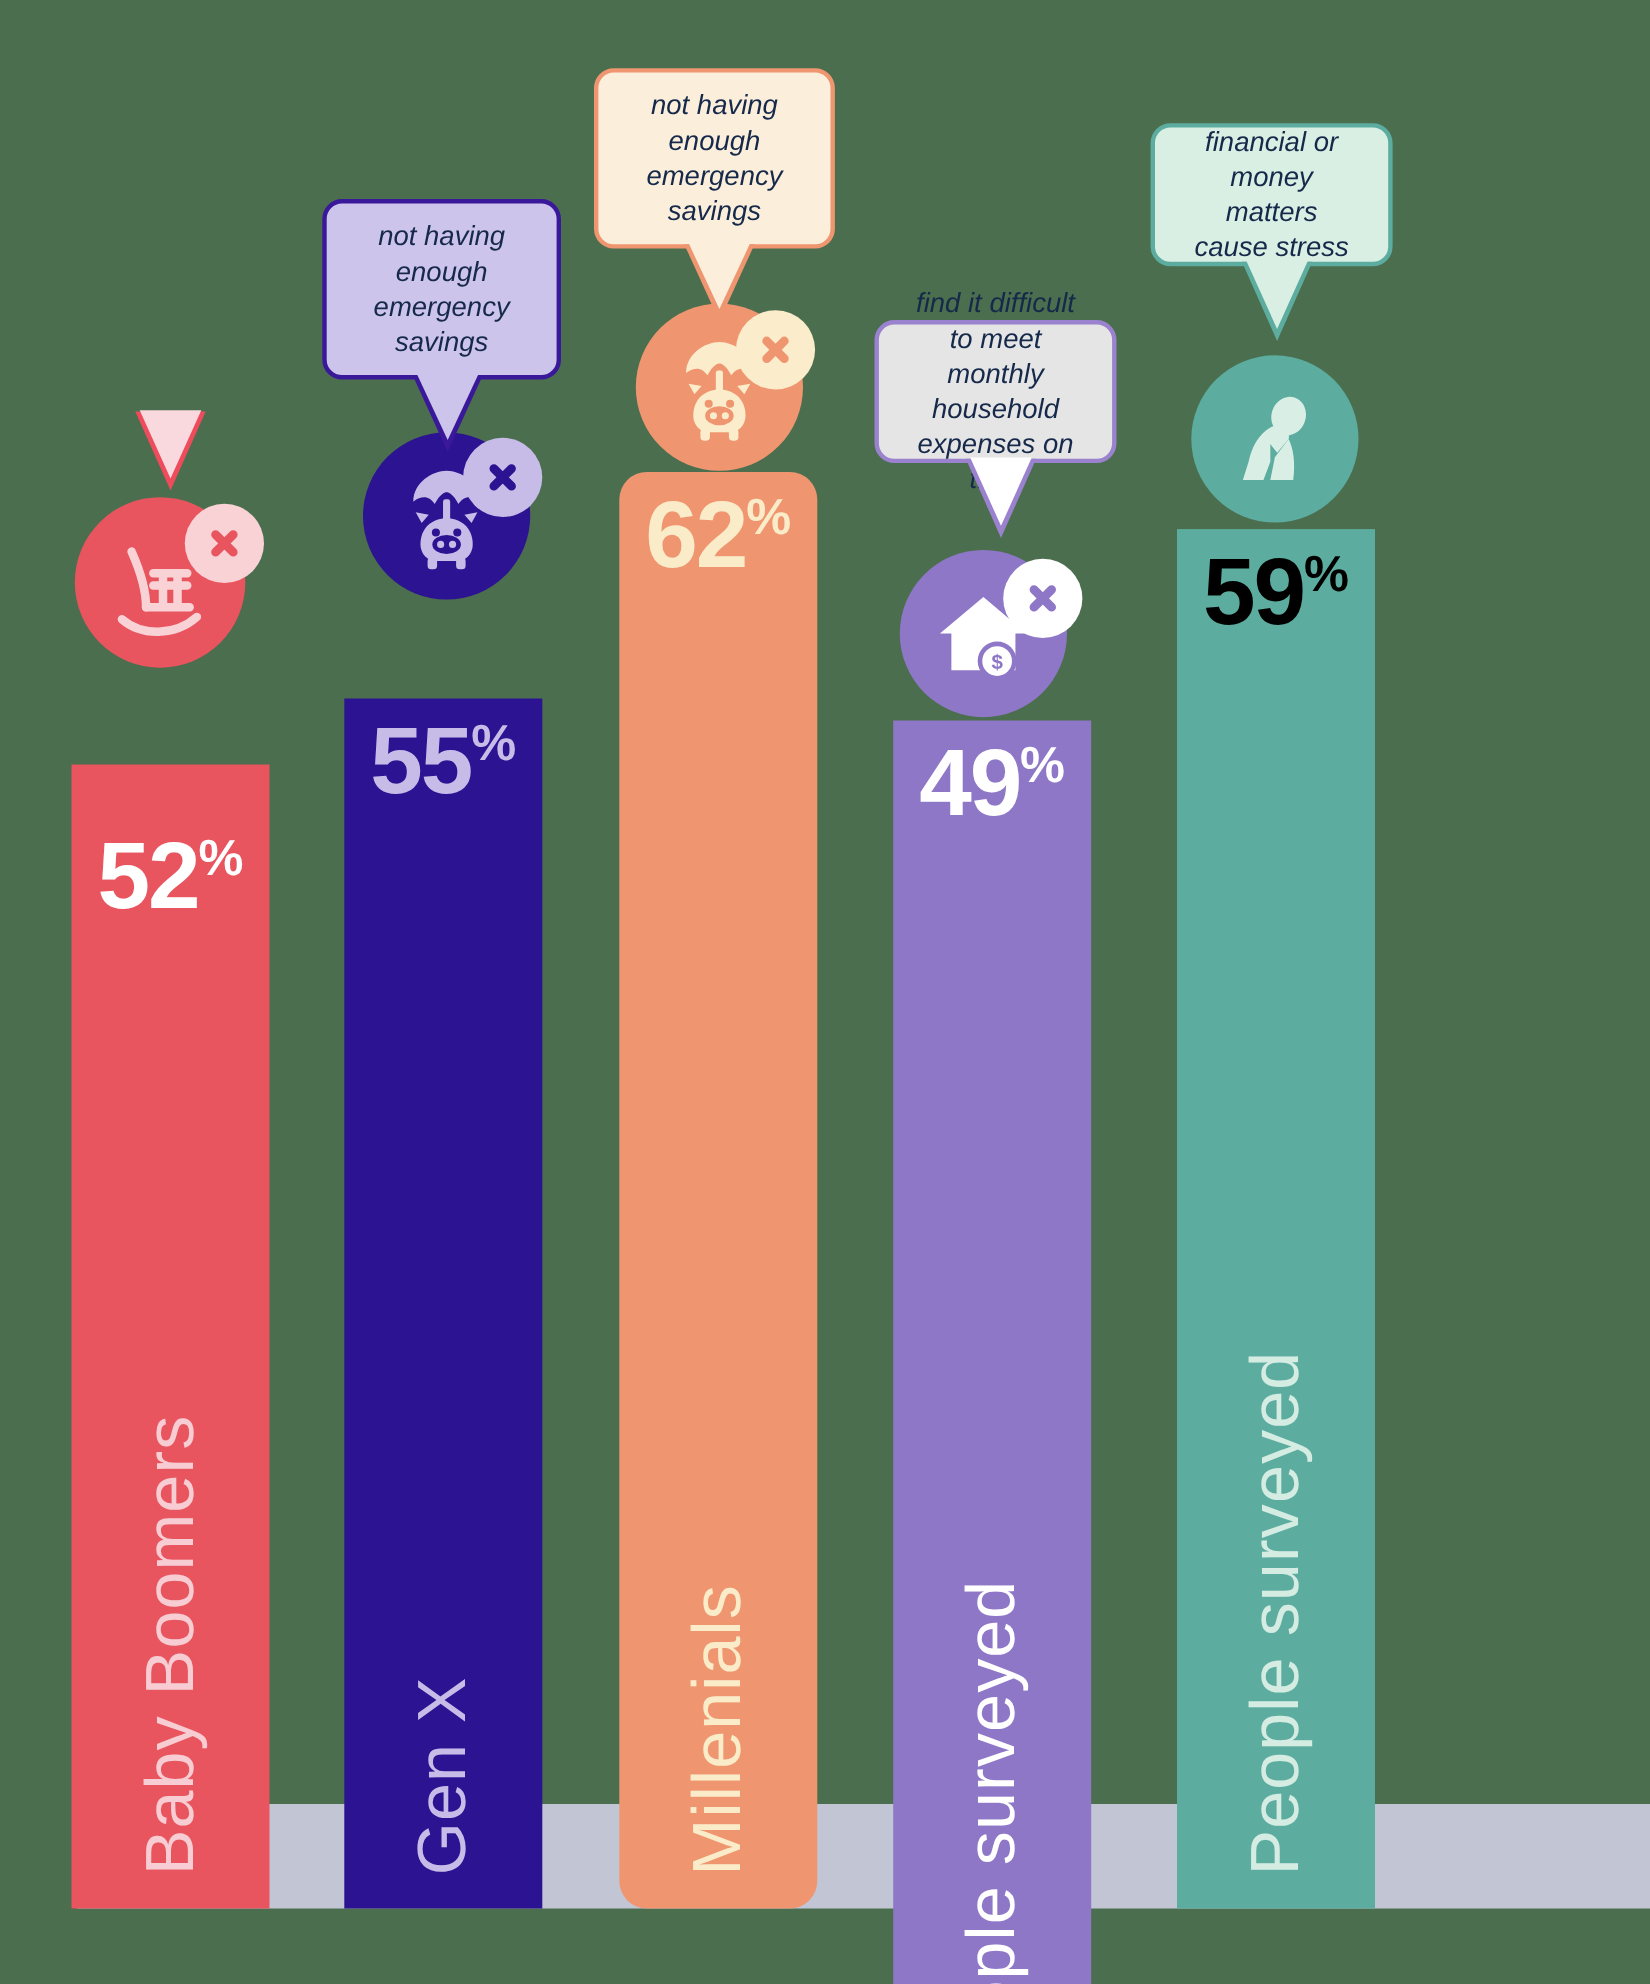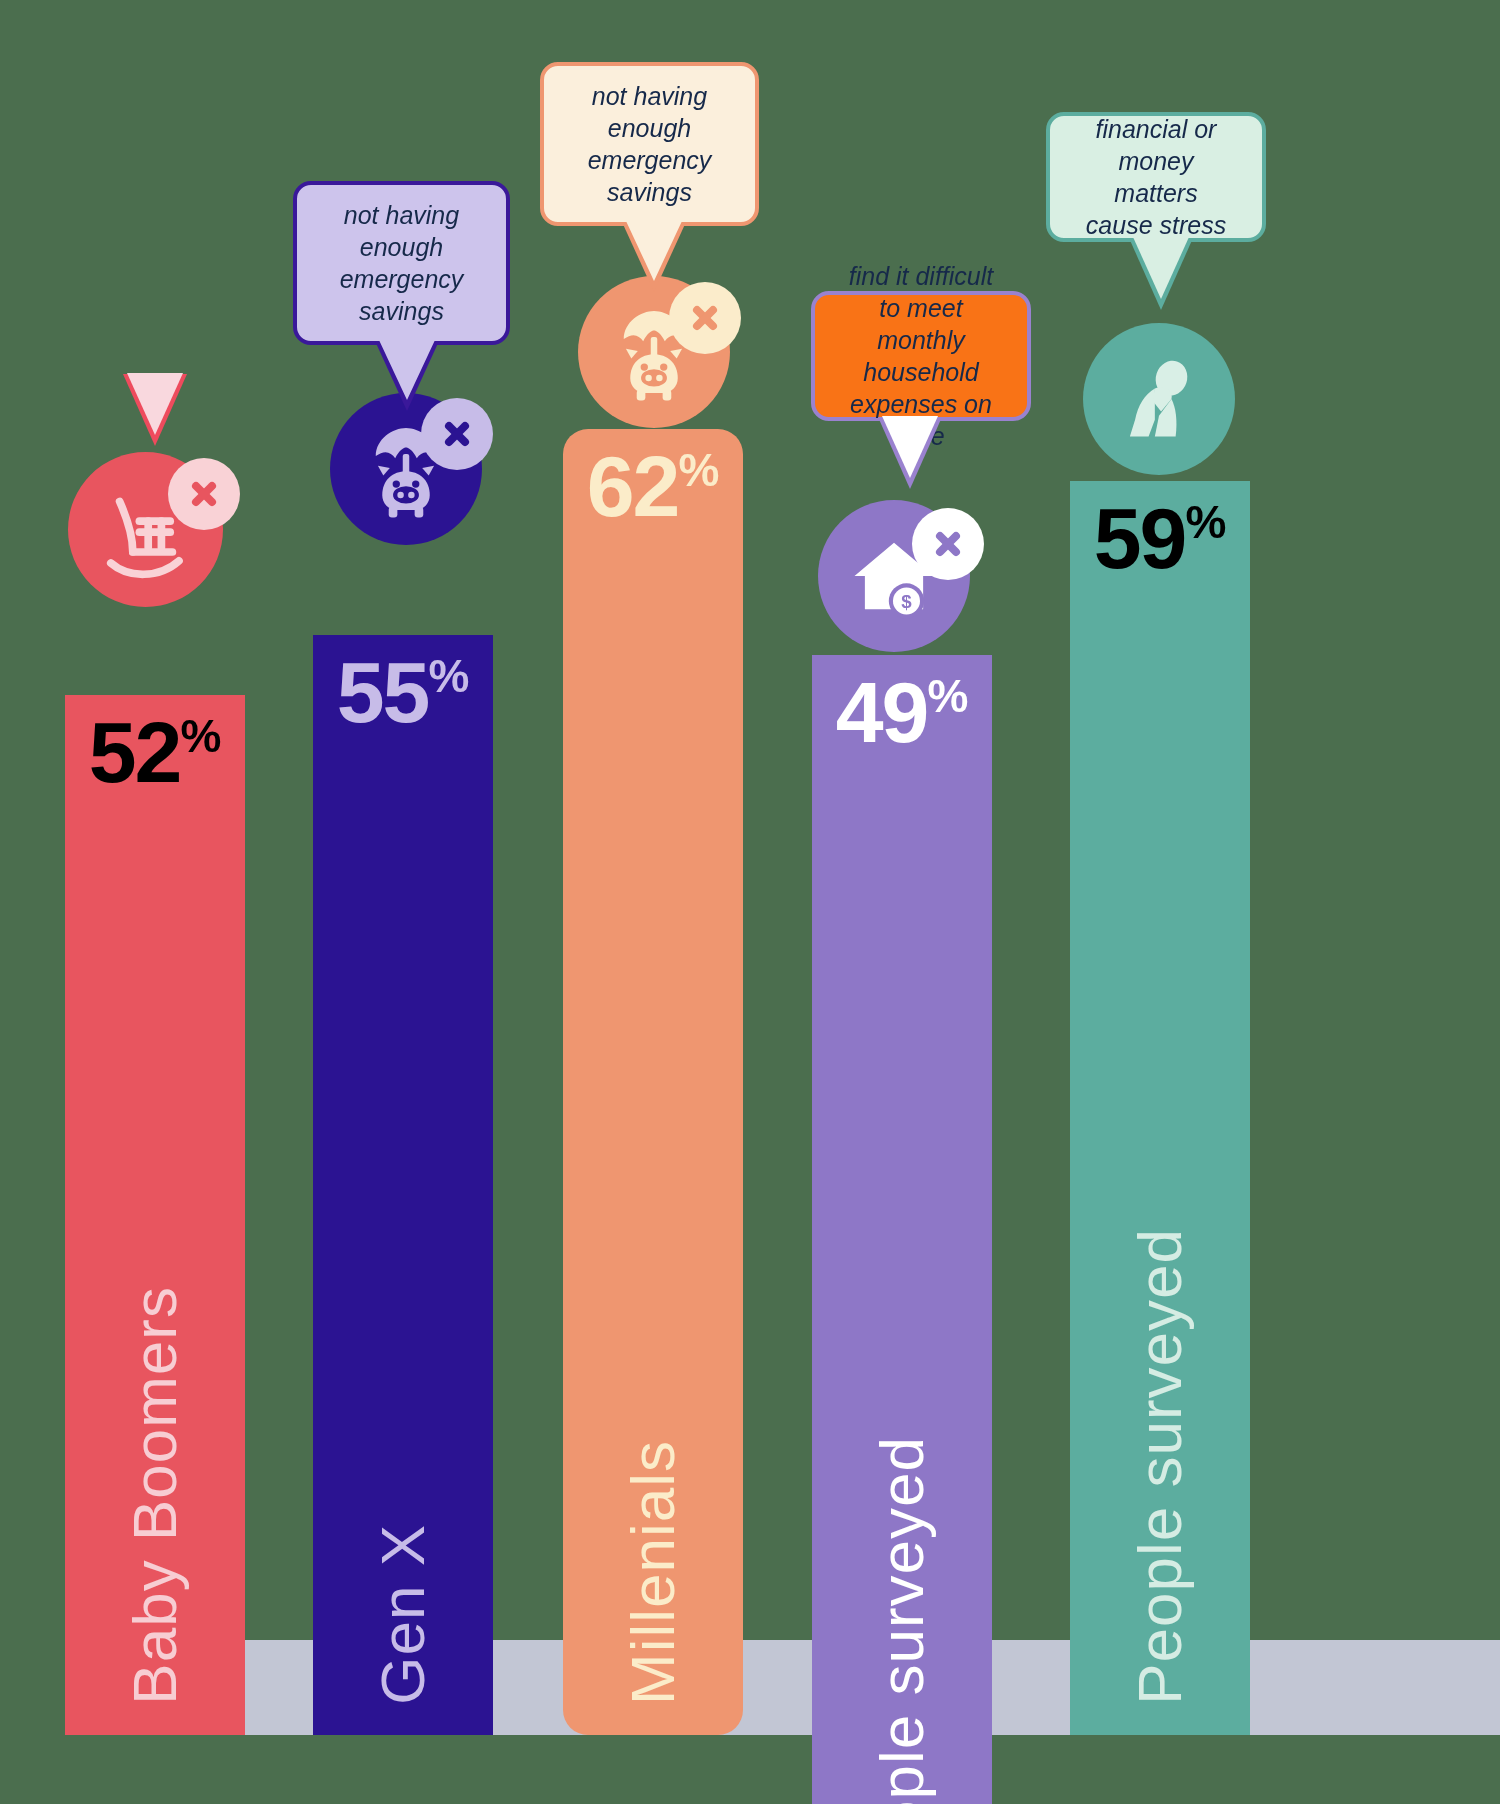--- a/index.html
+++ b/index.html
@@ -83,21 +83,21 @@
   }
 </style>
 </head>
 <body style="background: rgb(75, 110, 78);">
 
 <div id="stage">
 
   <div class="baseline" style="background: rgb(194, 198, 212);"></div>
 
   <div class="bar" style="left:65px;top:695px;height:1040px;background:#e8555f;">
-    <div class="pct" style="color:#000000;">
+    <div class="pct" style="color:#ffffff;margin-top:44px;">
       <span>52</span><span class="sym">%</span>
     </div>
     <div class="barlabel-wrap">
       <span class="vtext" style="color:#f7cdd3;">Baby Boomers</span>
     </div>
   </div>
 
   <div class="iconcircle" style="left:68px;top:452px;width:155px;height:155px;background:#e8555f;">
     <svg viewBox="0 0 100 100" width="110" height="110">
       <g fill="none" stroke="#f9d2d6" stroke-width="7" stroke-linecap="round">
@@ -236,21 +236,21 @@
   </div>
   <div class="iconcircle" style="left:912px;top:508px;width:72px;height:72px;background:#ffffff;">
     <svg viewBox="0 0 40 40" width="40" height="40">
       <g stroke="#8e77c7" stroke-width="8" stroke-linecap="round">
         <line x1="12" y1="12" x2="28" y2="28"></line>
           <line x1="28" y1="12" x2="12" y2="28"></line>
       </g>
     </svg>
   </div>
 
-  <div class="callout" style="left:795px;top:291px;width:220px;height:130px;background:#f97316;border-color:#9a82cf;margin-left:16px;">
+  <div class="callout" style="left:795px;top:291px;width:220px;height:130px;background:#e5e5e5;border-color:#9a82cf;">
     <span>find it difficult to meet monthly household expenses on time</span>
   </div>
   <div class="tail" style="left:878px;top:417px;border-left:32px solid transparent;border-right:32px solid transparent;border-top:72px solid #9a82cf;"></div>
   <div class="tailfill" style="left:882px;top:416px;border-left:28px solid transparent;border-right:28px solid transparent;border-top:62px solid #ffffff;"></div>
 
   <div class="bar" style="left:1070px;top:481px;height:1254px;background:#5cad9f;">
     <div class="pct" style="color:#000000;">
       <span>59</span><span class="sym">%</span>
     </div>
     <div class="barlabel-wrap">

